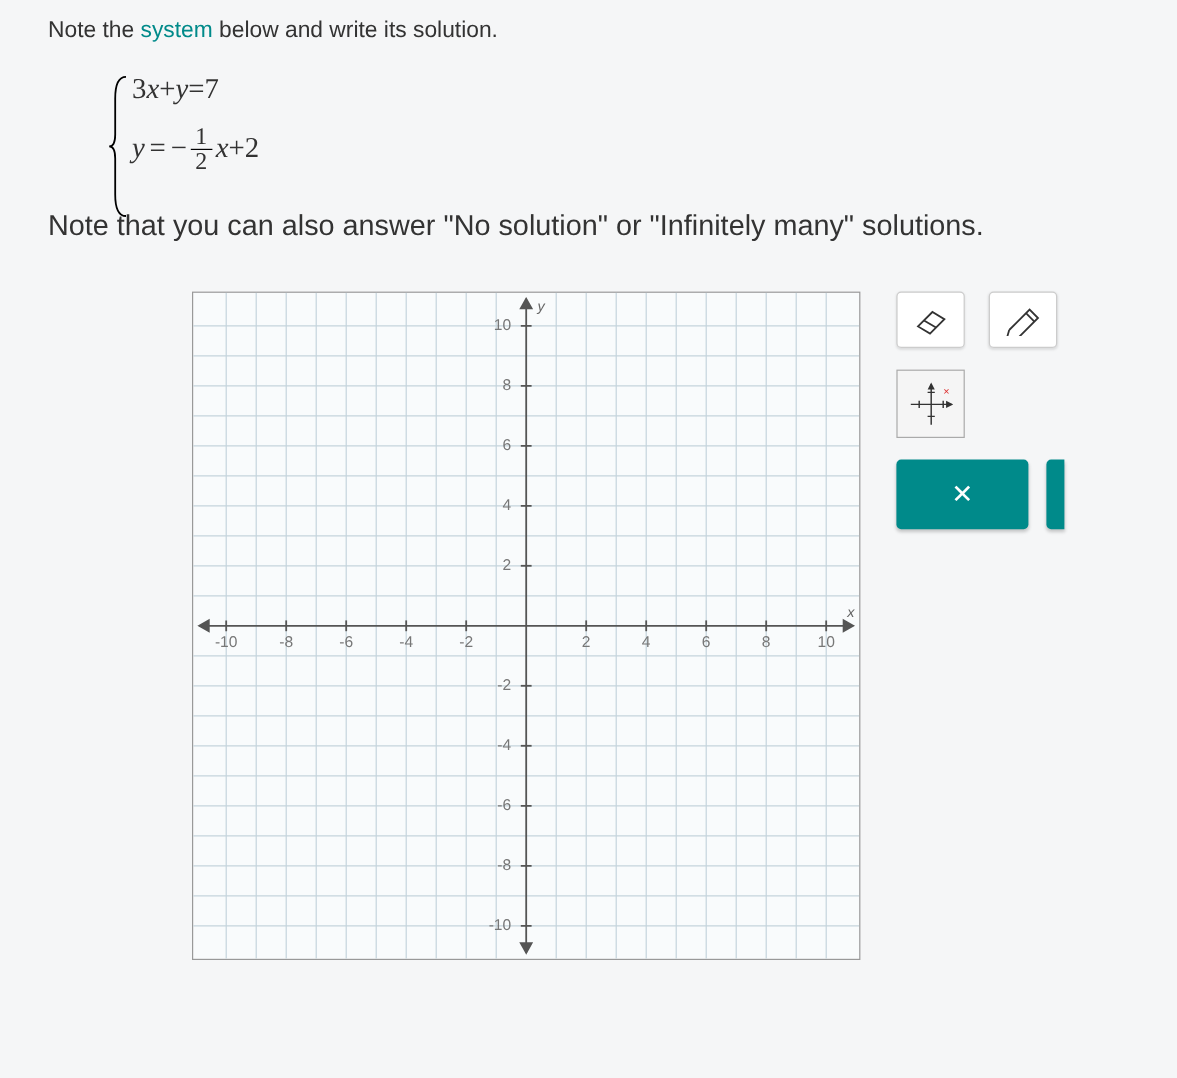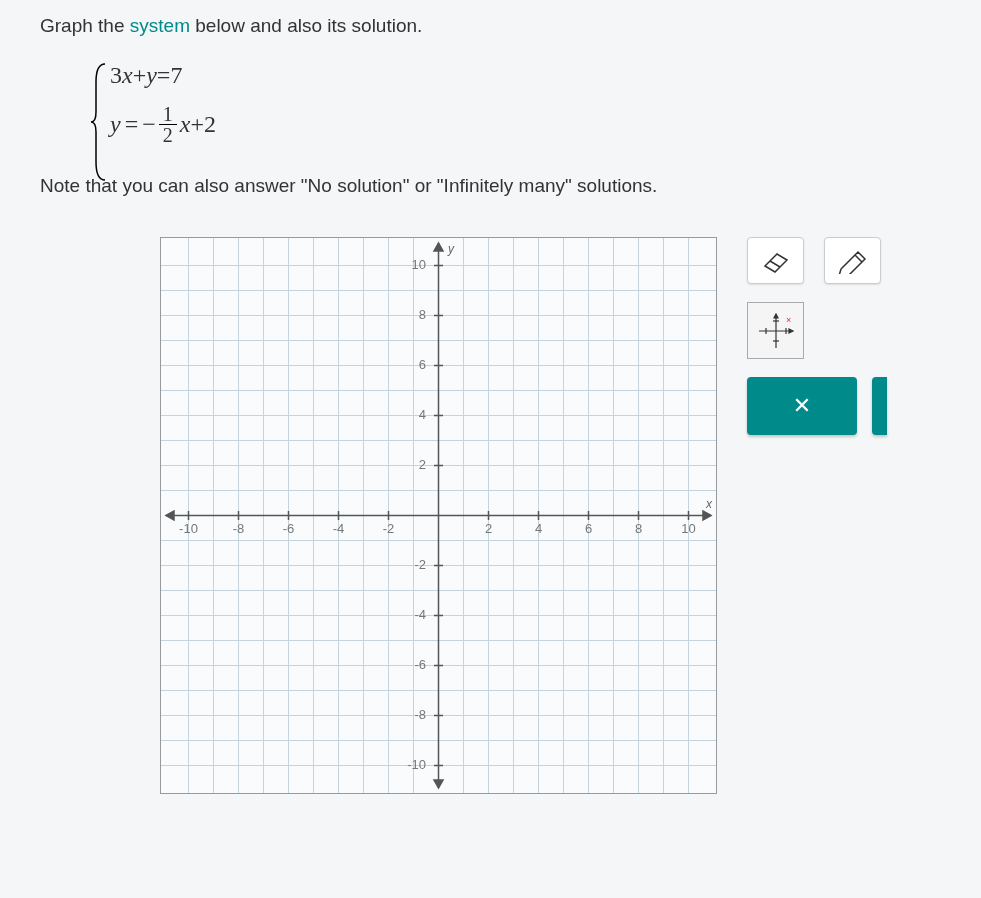--- a/index.html
+++ b/index.html
@@ -62,21 +62,21 @@
   .frac .num {
     border-bottom: 1.5px solid #000;
     padding: 0 4px;
     font-size: 20px;
   }
   .frac .den {
     padding: 0 4px;
     font-size: 20px;
   }
   .note {
-    font-size: 19px;
+    font-size: 24px;
     color: #333;
     margin-bottom: 40px;
   }
   .graph-area {
     display: flex;
     align-items: flex-start;
     gap: 30px;
     margin-left: 120px;
   }
   .graph-container {
@@ -140,21 +140,21 @@
     justify-content: center;
     cursor: pointer;
   }
 </style>
 </head>
 <body>
 
 <div class="page">
 
   <div class="instruction">
-    <span>Graph the </span><span class="system-link">system</span><span> below and also its solution.</span>
+    <span>Note the </span><span class="system-link">system</span><span> below and write its solution.</span>
   </div>
 
   <div class="equations">
     <svg class="brace" viewBox="0 0 20 120">
       <path d="M 15 2 Q 6 2 6 20 L 6 50 Q 6 60 1 60 Q 6 60 6 70 L 6 100 Q 6 118 15 118" stroke="#000" stroke-width="1.5" fill="none"></path>
     </svg>
     <div class="equation">
       <span style="font-style:normal">3</span>
         <span>x</span>
         <span style="font-style:normal">+</span>

